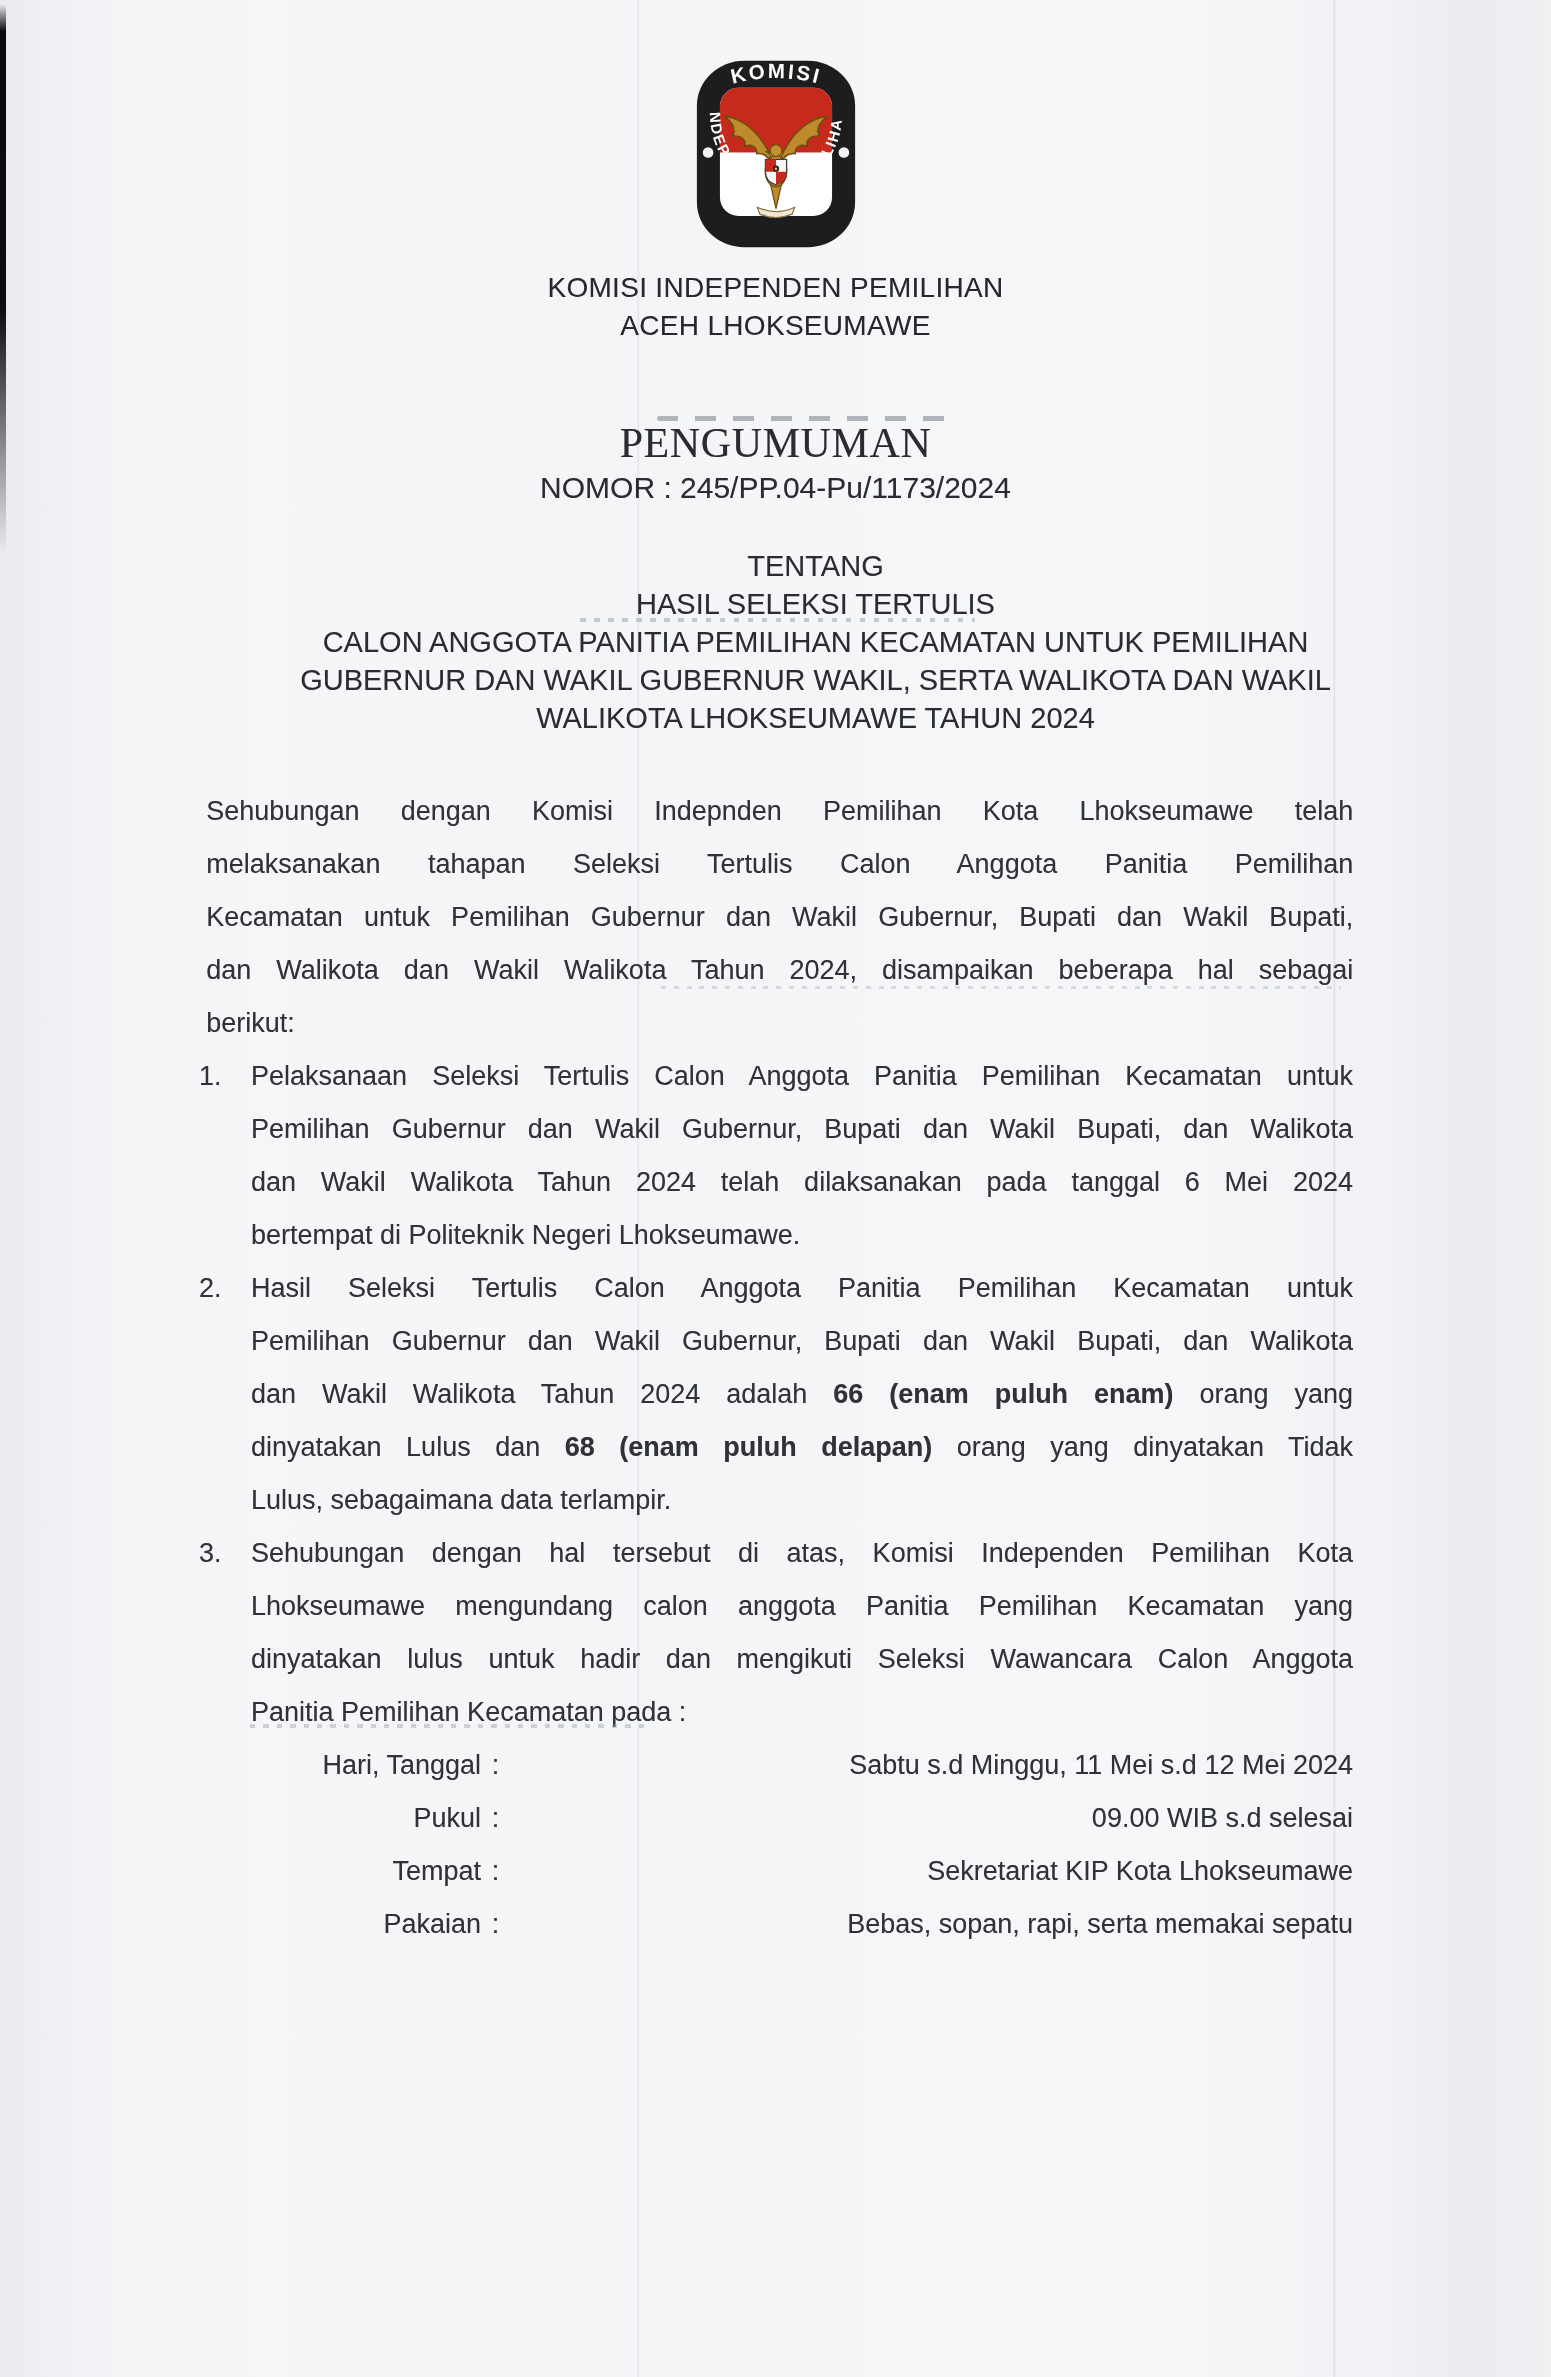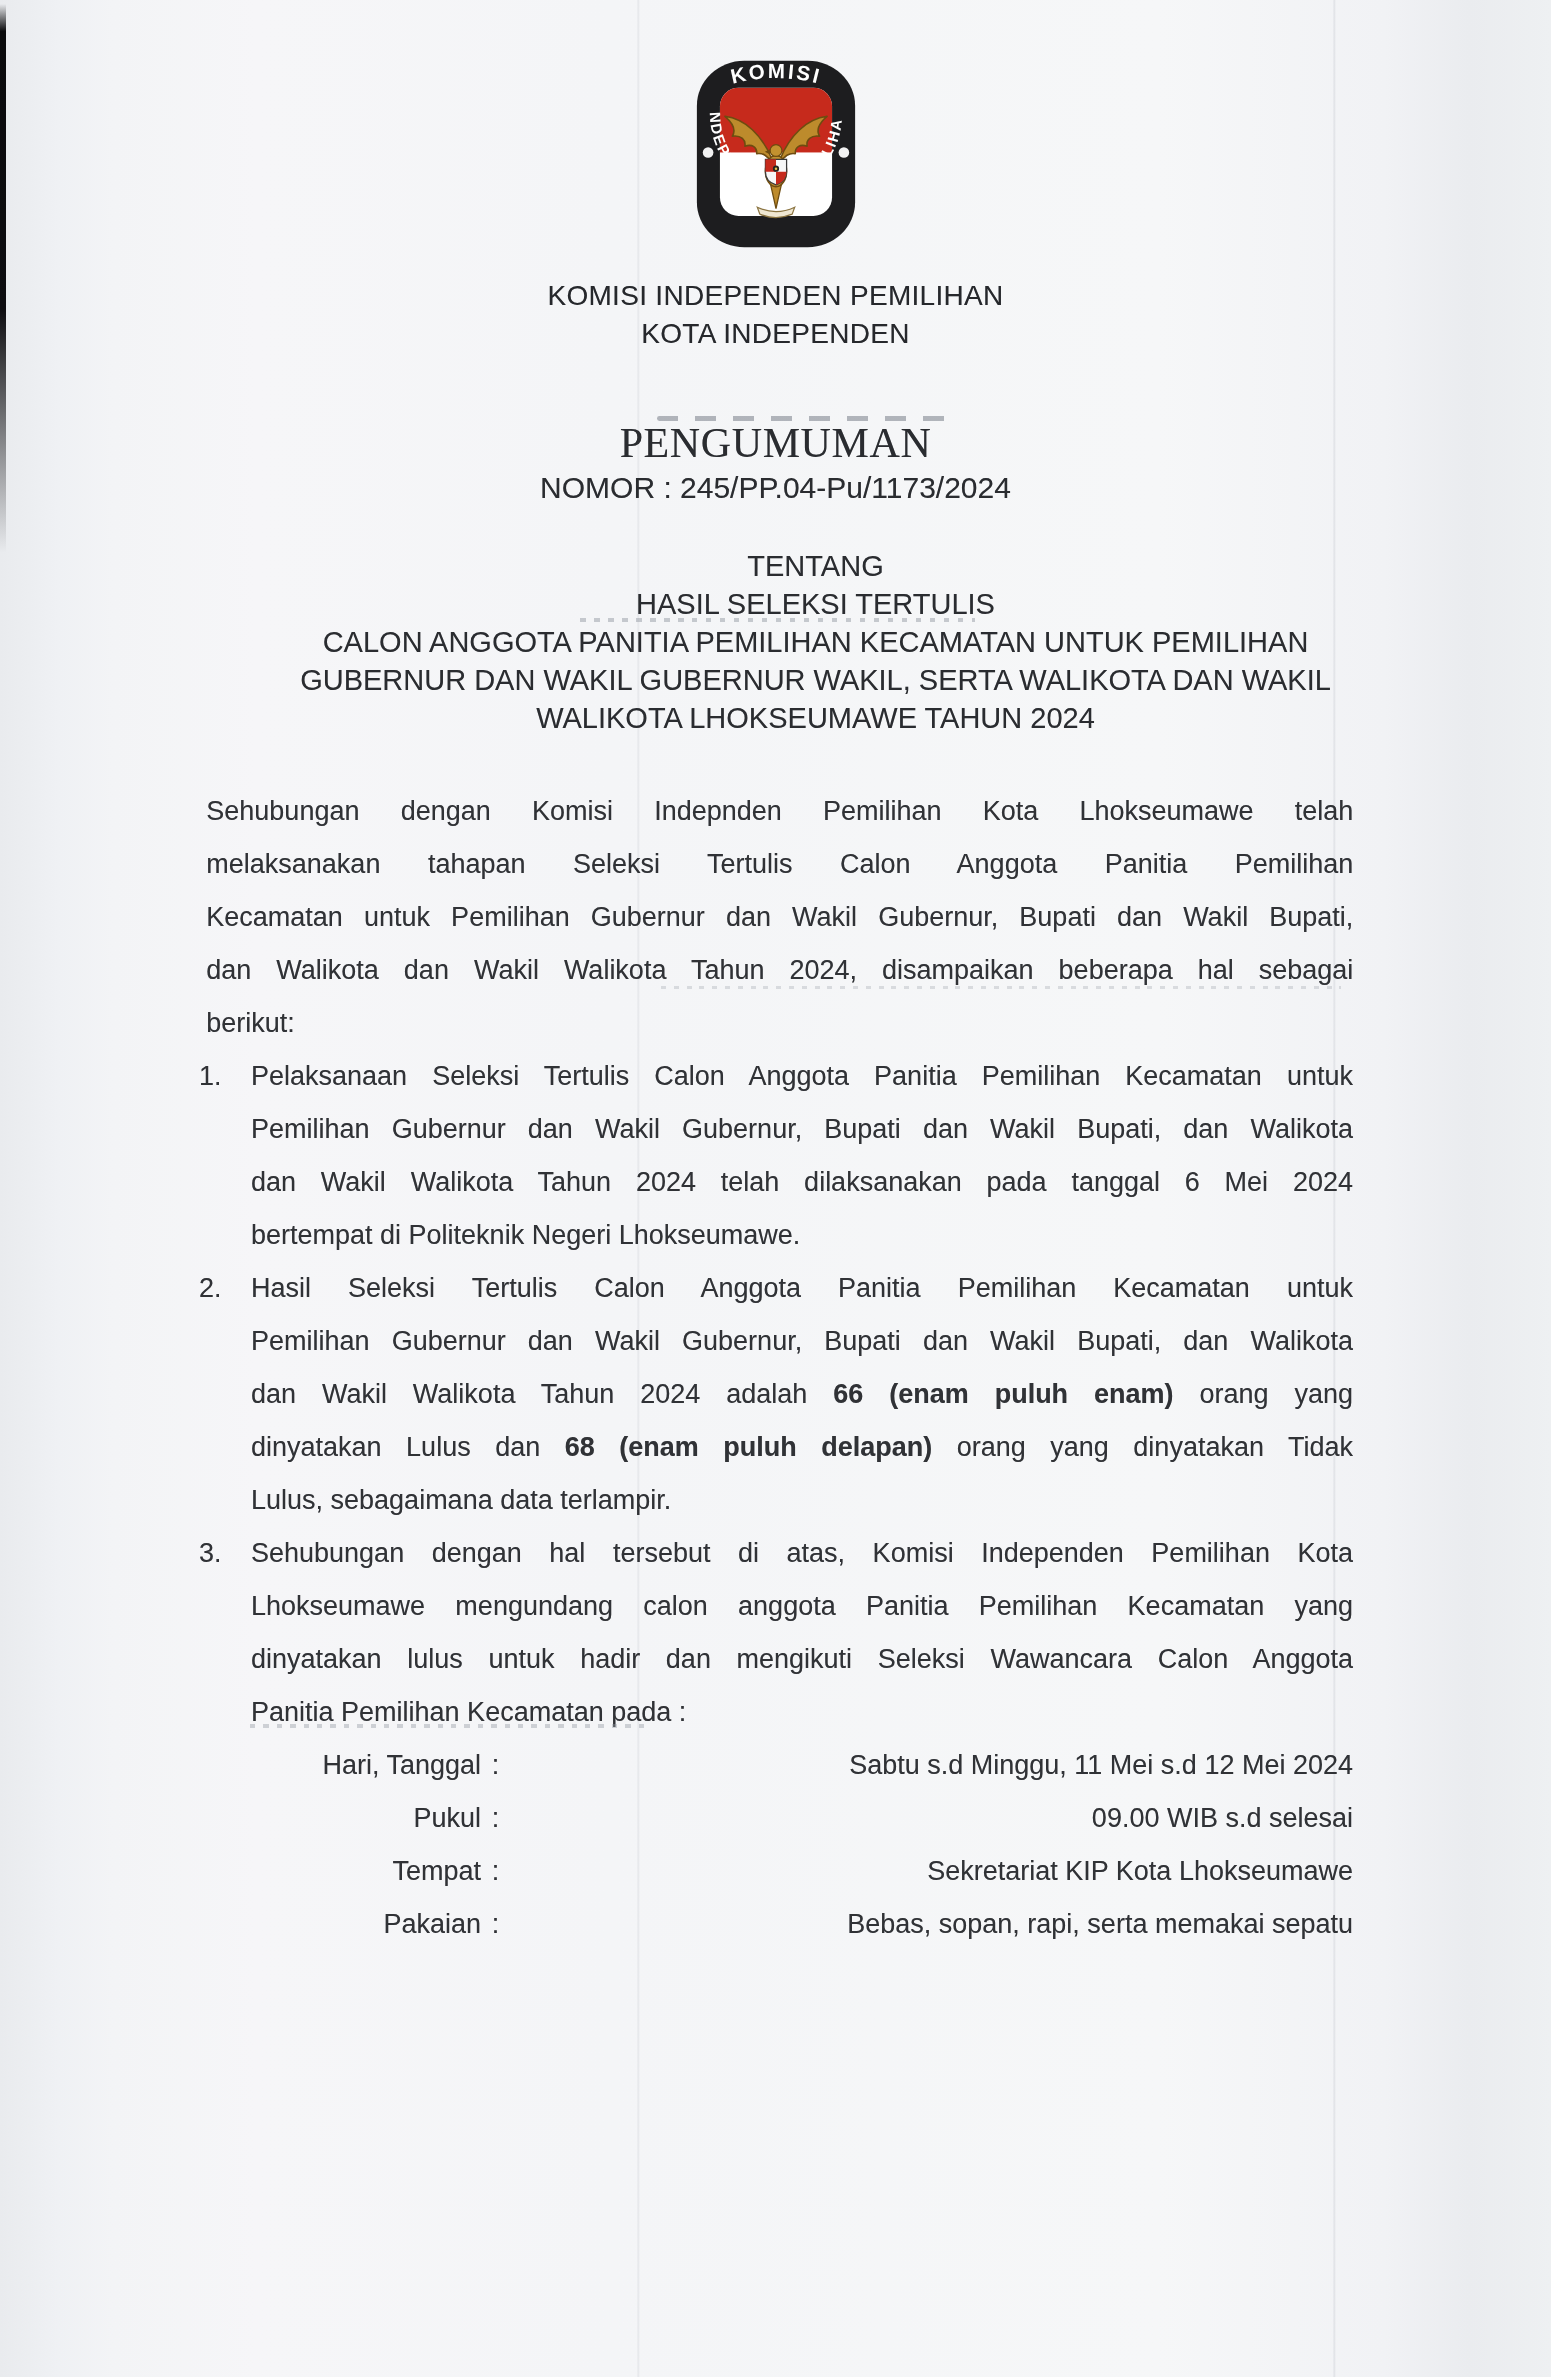--- a/index.html
+++ b/index.html
@@ -11,21 +11,21 @@
     font-family:"Liberation Sans", sans-serif;
     color:#2e3134;
     background:
       linear-gradient(90deg, rgba(140,146,158,0) 637px, rgba(140,146,158,.16) 638px, rgba(140,146,158,0) 640px),
       linear-gradient(90deg, rgba(140,146,158,0) 1333px, rgba(140,146,158,.20) 1334px, rgba(140,146,158,0) 1336px),
       linear-gradient(90deg,#e9ebee 0px,#eff1f4 58px,#f3f4f6 113px,#f6f6f8 256px,#f4f5f7 610px,#f6f7f8 1158px,#f1f2f5 1384px,#eaecef 1469px,#eef0f2 1551px);
   }
   .edge-strip{position:absolute;left:0;top:3.7px;width:5.5px;height:555px;
     background:linear-gradient(180deg, rgba(8,8,10,0) 0px, #0a0a0c 27.4px, #0d0d10 305px, rgba(12,12,16,0) 549px);}
   .logo-wrap{position:absolute;top:59px;left:50%;transform:translateX(-50%);}
-  .org-header{position:absolute;top:277px;left:0;width:100%;text-align:center;
+  .org-header{position:absolute;top:269px;left:0;width:100%;text-align:center;
     font-size:28px;line-height:38px;color:#26282c;letter-spacing:0.3px;
     text-shadow:0 0 0.6px rgba(40,42,48,.35);}
   .announce-title{position:absolute;top:419px;left:0;width:100%;text-align:center;
     font-size:42px;letter-spacing:0.6px;color:#2a2c30;text-shadow:0 0 0.6px rgba(40,42,48,.35);font-family:Liberation Serif, serif;}
   .announce-number{position:absolute;top:471px;left:0;width:100%;text-align:center;
     font-size:30px;color:#2a2c30;text-shadow:0 0 0.6px rgba(40,42,48,.35);}
   .subject{position:absolute;top:547px;left:0;width:100%;text-align:center;
     font-size:29px;line-height:38px;color:#2a2c30;text-shadow:0 0 0.6px rgba(40,42,48,.3);padding-left:40px;}
   .subject .ln{text-align:center;}
   .bodycol{position:absolute;left:199px;top:785px;width:1154px;
@@ -93,21 +93,21 @@
         <rect x="113" y="157" width="17" height="20" fill="#c62a1c"></rect>
         <path d="M130 177 v21 q13 -4 16 -15 l1 -6 z" fill="#c62a1c"></path>
         <circle cx="130" cy="172" r="5" fill="#26231f"></circle>
         <circle cx="130" cy="172" r="2" fill="#e7c34c"></circle>
       </g>
     </svg>
   </div>
 
   <div class="org-header">
     <div>KOMISI INDEPENDEN PEMILIHAN</div>
-    <div>KOTA INDEPENDEN</div>
+    <div>ACEH LHOKSEUMAWE</div>
   </div>
 
   <div class="announce-title">PENGUMUMAN</div>
   <div class="announce-number">NOMOR : 245/PP.04-Pu/1173/2024</div>
 
   <div class="subject">
       <div class="ln"><span>TENTANG</span></div>
       <div class="ln"><span>HASIL SELEKSI TERTULIS</span></div>
       <div class="ln"><span>CALON ANGGOTA PANITIA PEMILIHAN KECAMATAN UNTUK PEMILIHAN</span></div>
       <div class="ln"><span>GUBERNUR DAN WAKIL GUBERNUR WAKIL, SERTA WALIKOTA DAN WAKIL</span></div>

